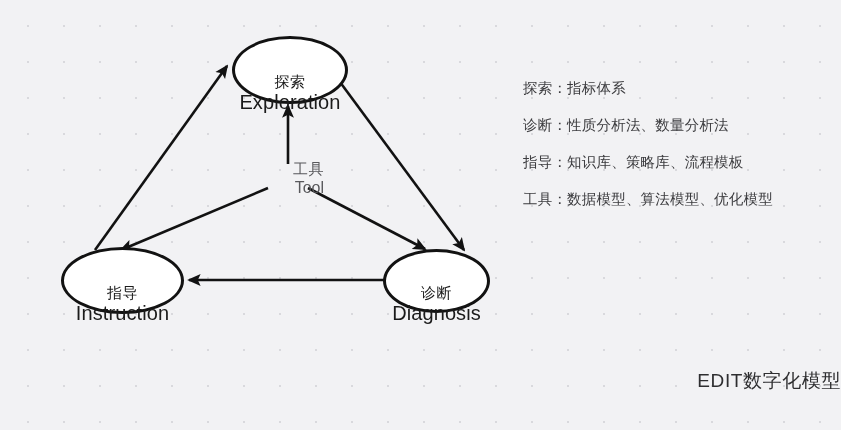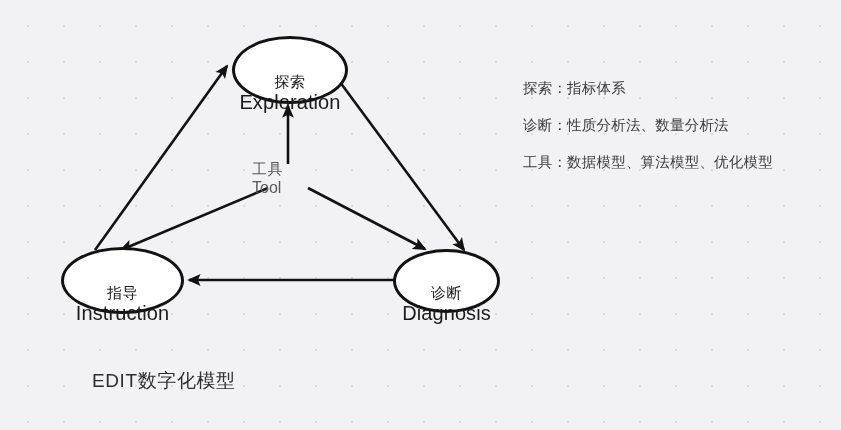--- a/index.html
+++ b/index.html
@@ -54,30 +54,30 @@
   }
   #node-exploration {
     left: 232px; top: 36px;
     width: 116px; height: 68px;
   }
   #node-instruction {
     left: 61px; top: 247px;
     width: 123px; height: 67px;
   }
   #node-diagnosis {
-    left: 393px; top: 249px;
+    left: 383px; top: 249px;
     width: 107px; height: 64px;
   }
   #node-tool {
     position: absolute;
     left: 252px; top: 160px;
     width: 72px;
     display: flex;
     flex-direction: column;
-    align-items: flex-start;
+    align-items: flex-end;
     color: #59595c;
     line-height: 1.2;
   }
   #node-tool .cn { font-size: 15px; letter-spacing: 0.5px; }
   #node-tool .en { font-size: 16px; }
   #legend {
     position: absolute;
     left: 508px; top: 79px;
     width: 300px;
     margin-left: 15px;
@@ -88,21 +88,21 @@
     line-height: 1.25;
     margin-bottom: 19px;
     white-space: nowrap;
     letter-spacing: 0.2px;
   }
   .legend-line:last-child { margin-bottom: 0; }
   #diagram-title {
     position: absolute;
     left: 0; top: 368px;
     width: 841px;
-    text-align: left;
+    text-align: right;
     color: #2e2e30;
     font-size: 19px;
     letter-spacing: 0.6px;
     padding-left: 92px;
     box-sizing: border-box;
   }
 </style>
 </head>
 <body>
 
@@ -141,18 +141,19 @@
   </div>
 
   <div id="node-tool">
     <span class="cn">工具</span>
     <span class="en">Tool</span>
   </div>
 
   <div id="legend">
     <div class="legend-line">探索：指标体系</div>
     <div class="legend-line">诊断：性质分析法、数量分析法</div>
+    <div class="legend-line">指导：知识库、策略库、流程模板</div>
     <div class="legend-line">工具：数据模型、算法模型、优化模型</div>
   </div>
 
   <div id="diagram-title">EDIT数字化模型</div>
 
 </div>
 
 </body></html>

